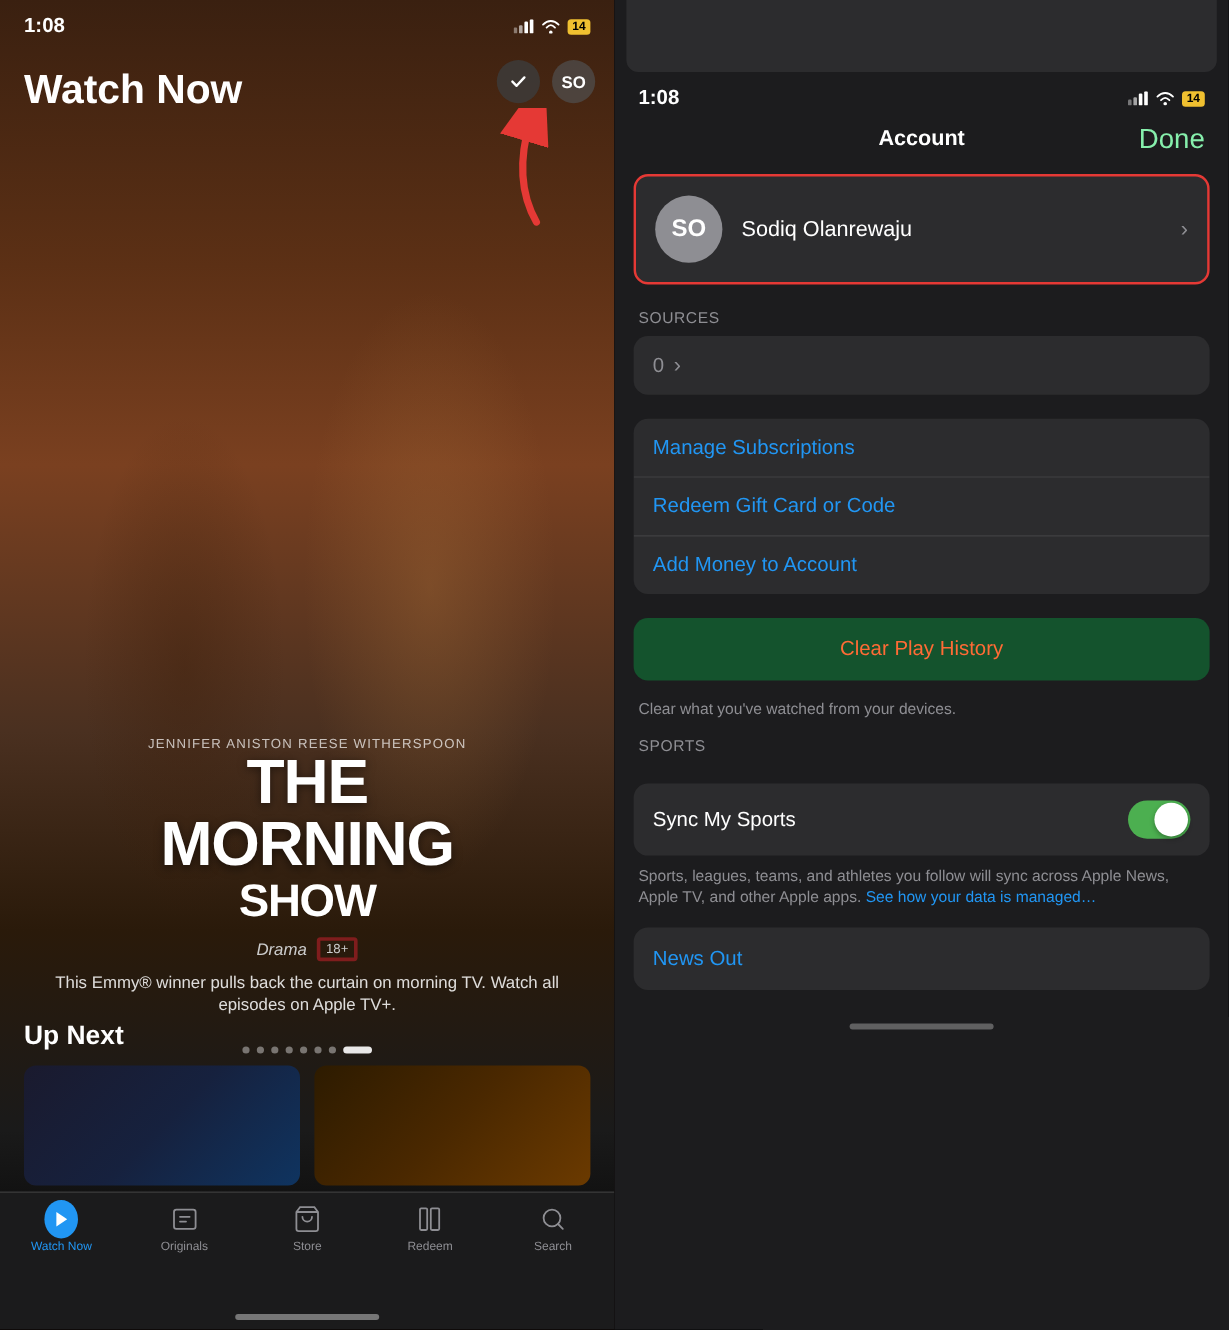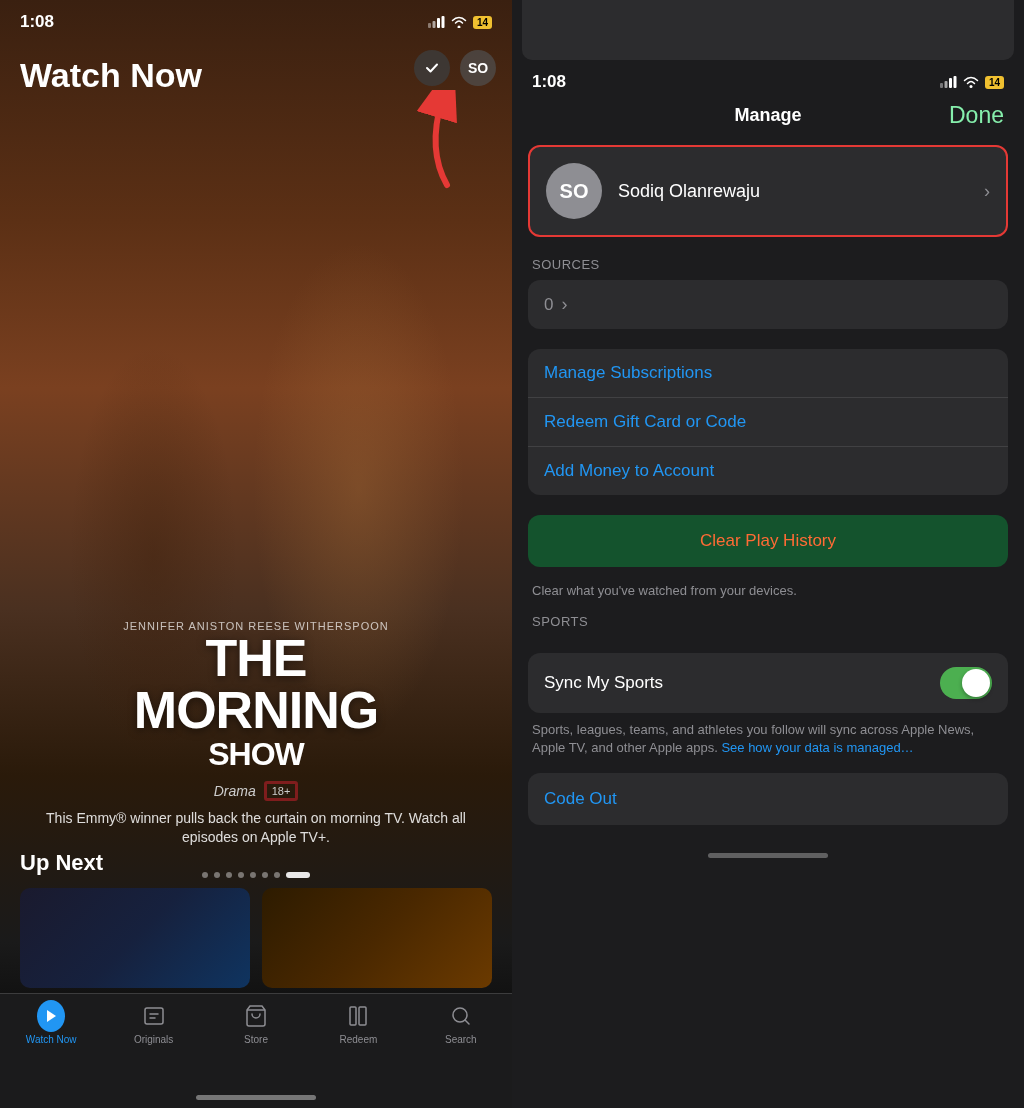--- a/index.html
+++ b/index.html
@@ -156,21 +156,21 @@
       font-size: 52px;
       font-weight: 900;
       line-height: 1;
       text-transform: uppercase;
       letter-spacing: -1px;
       text-shadow: 0 2px 8px rgba(0,0,0,0.5);
     }
 
     .movie-show-text {
       color: #fff;
-      font-size: 32px;
+      font-size: 38px;
       font-weight: 900;
       text-transform: uppercase;
       letter-spacing: -1px;
     }
 
     .genre-row {
       display: flex;
       align-items: center;
       justify-content: center;
       gap: 8px;
@@ -716,21 +716,21 @@
         <circle cx="8" cy="10.5" r="1.5"></circle>
         <path d="M4.5 7.5C5.8 6.2 6.8 5.5 8 5.5s2.2.7 3.5 2" stroke="#fff" stroke-width="1.5" fill="none" stroke-linecap="round"></path>
         <path d="M1.5 4.5C3.5 2.5 5.5 1.5 8 1.5s4.5 1 6.5 3" stroke="#fff" stroke-width="1.5" fill="none" stroke-linecap="round"></path>
       </svg>
       <span class="battery-badge">14</span>
     </div>
   </div>
 
   <div class="right-header">
     <div class="header-spacer"></div>
-    <span class="header-title">Manage</span>
+    <span class="header-title">Account</span>
     <div style="flex:1; text-align:right;">
       <span class="done-btn">Done</span>
     </div>
   </div>
 
   <div class="profile-card">
     <div class="avatar-circle">
       <span>SO</span>
     </div>
     <span class="profile-name">Sodiq Olanrewaju</span>
@@ -768,17 +768,17 @@
     <div class="toggle-track">
       <div class="toggle-thumb"></div>
     </div>
   </div>
   <div class="sports-description">
     <span>Sports, leagues, teams, and athletes you follow will sync across Apple News, Apple TV, and other Apple apps.</span>
     <span class="sports-link">See how your data is managed…</span>
   </div>
 
   <div class="sign-out-group">
-    <span class="sign-out-text">Code Out</span>
+    <span class="sign-out-text">News Out</span>
   </div>
 
   <div class="home-indicator-right"></div>
 </div>
 
 </body></html>

